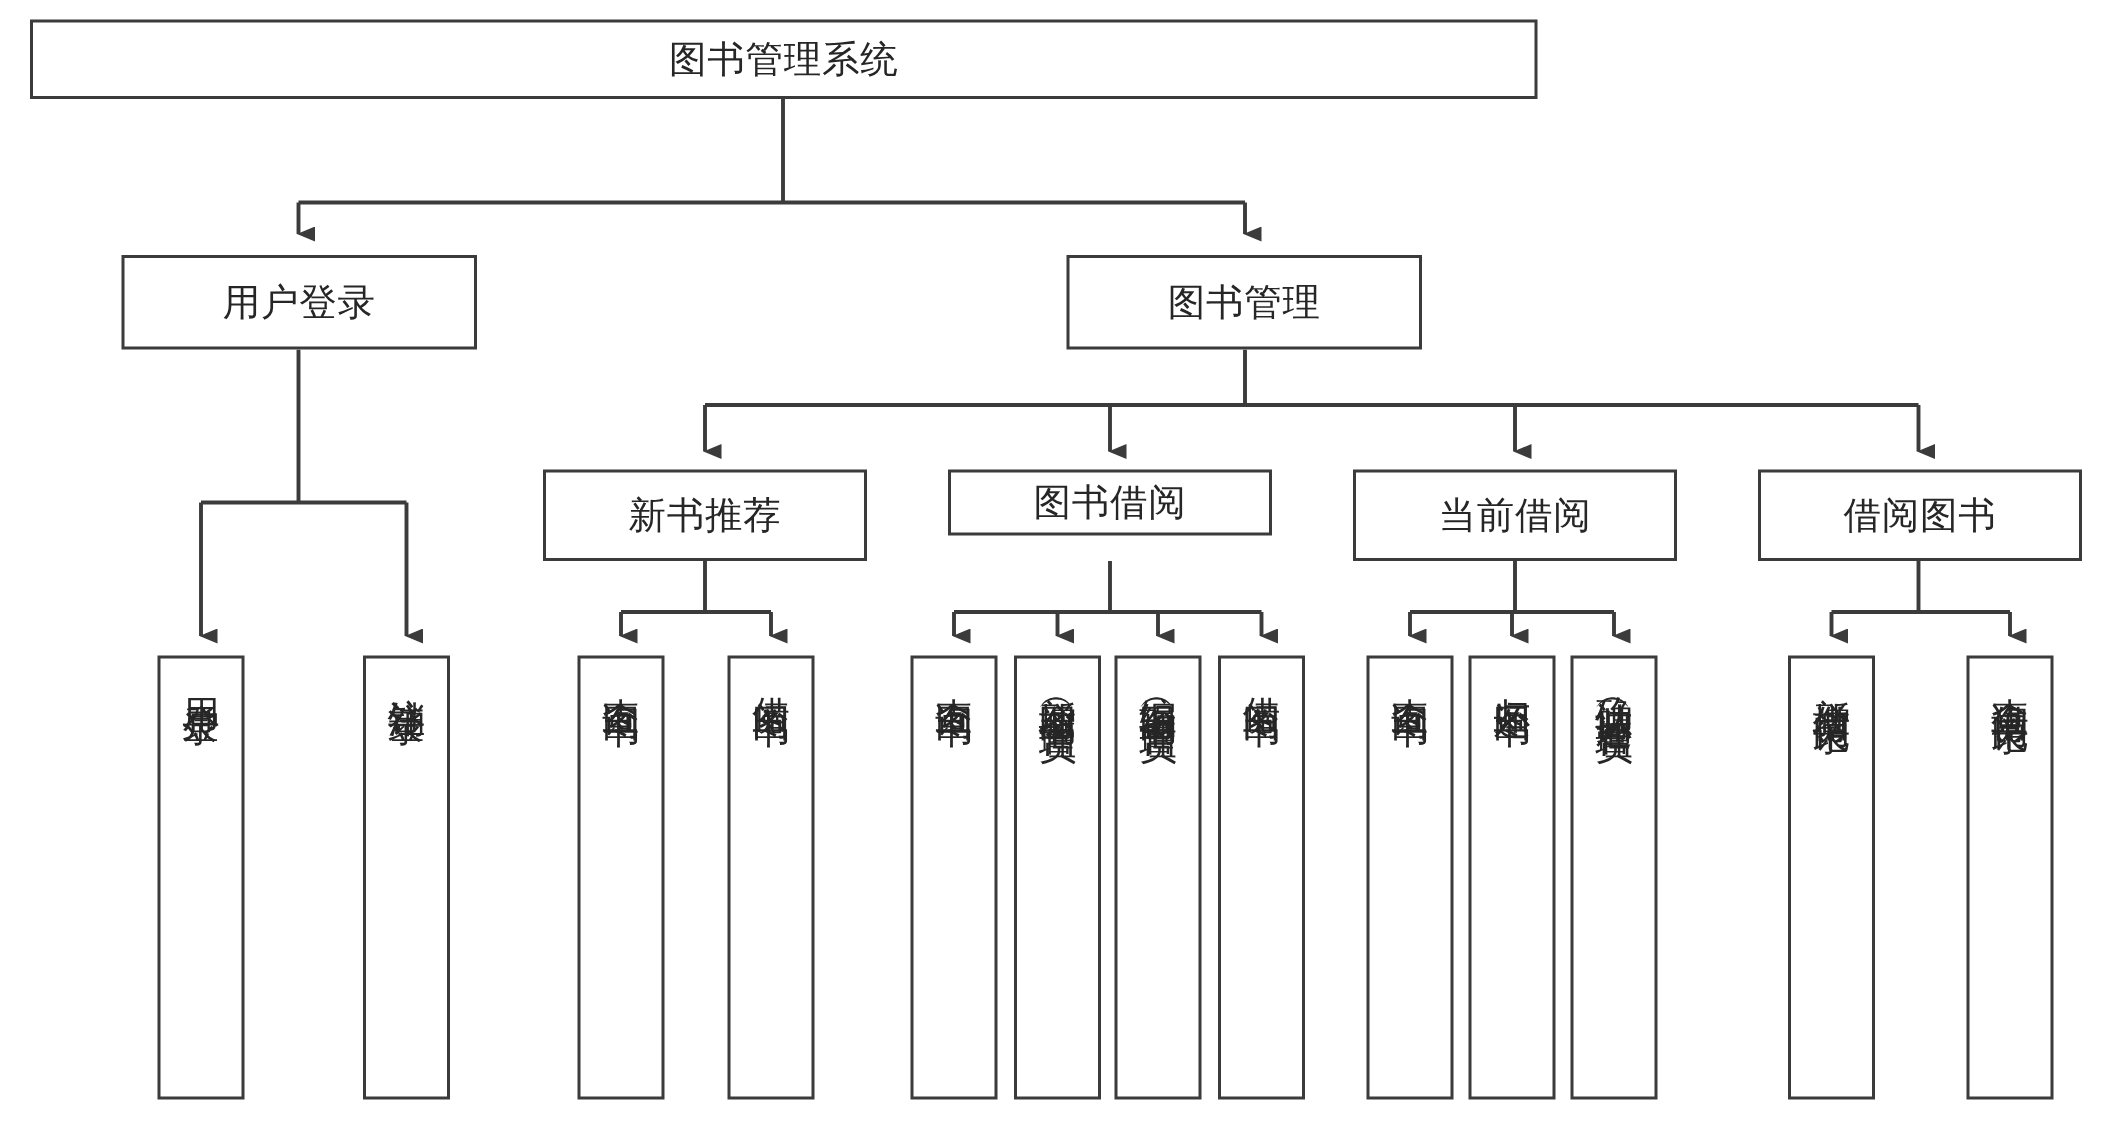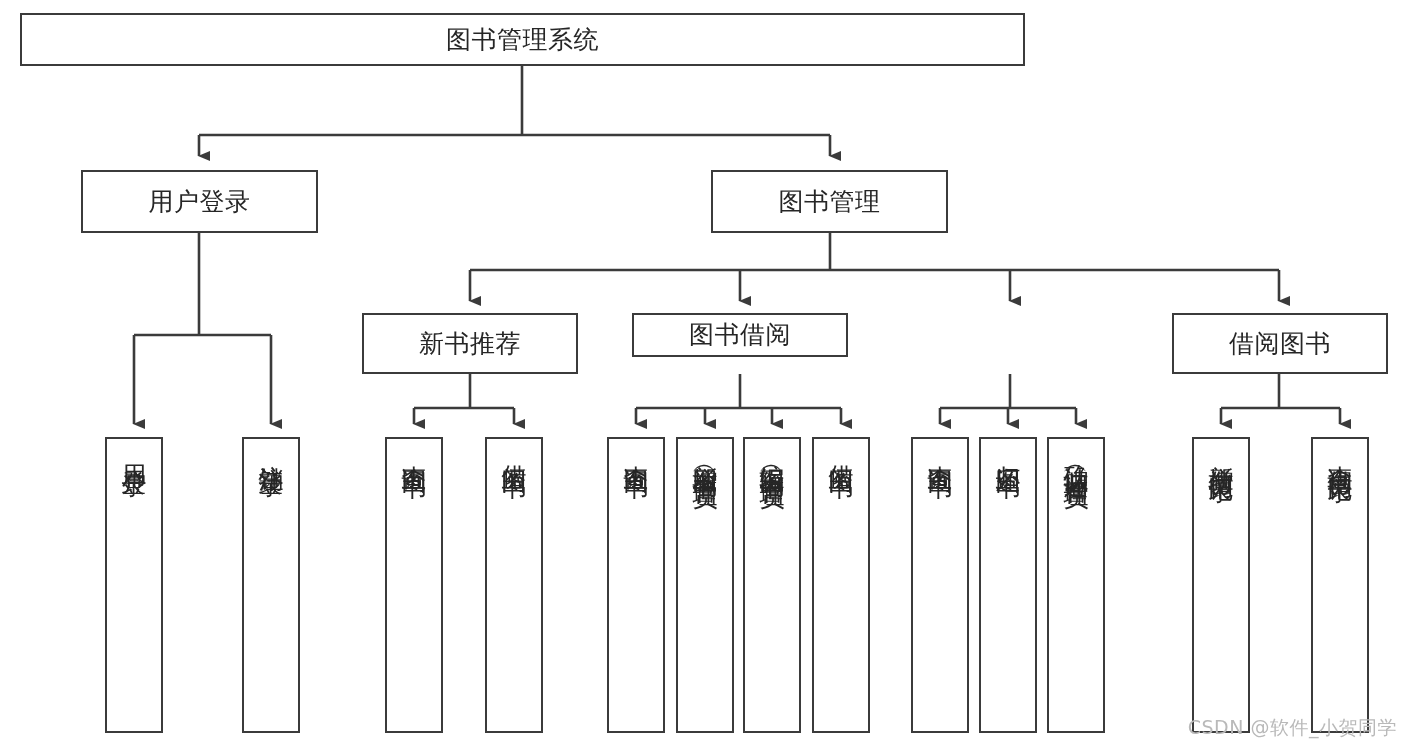--- a/index.html
+++ b/index.html
@@ -141,20 +141,23 @@
   </div>
 
   <div class="node h" style="left:362px; top:313px; width:216px; height:61px;">
     <span class="label">新书推荐</span>
   </div>
 
   <div class="node h" style="left:632px; top:313px; width:216px; height:44px;">
     <span class="label">图书借阅</span>
   </div>
 
+  <div class="node h" style="left:902px; top:313px; width:216px; height:61px;">
+    <span class="label">当前借阅</span>
+  </div>
 
   <div class="node h" style="left:1172px; top:313px; width:216px; height:61px;">
     <span class="label">借阅图书</span>
   </div>
 
   <div class="node v" style="left:105px; top:437px; width:58px; height:296px;">
     <span class="label">用户登录</span>
   </div>
 
   <div class="node v" style="left:242px; top:437px; width:58px; height:296px;">
@@ -198,15 +201,14 @@
   </div>
 
   <div class="node v" style="left:1192px; top:437px; width:58px; height:296px;">
     <span class="label">新增借阅记录</span>
   </div>
 
   <div class="node v" style="left:1311px; top:437px; width:58px; height:296px;">
     <span class="label">查询借阅记录</span>
   </div>
 
-  <div class="watermark">CSDN @软件_小贺同学</div>
 
 </div>
 
 </body></html>

